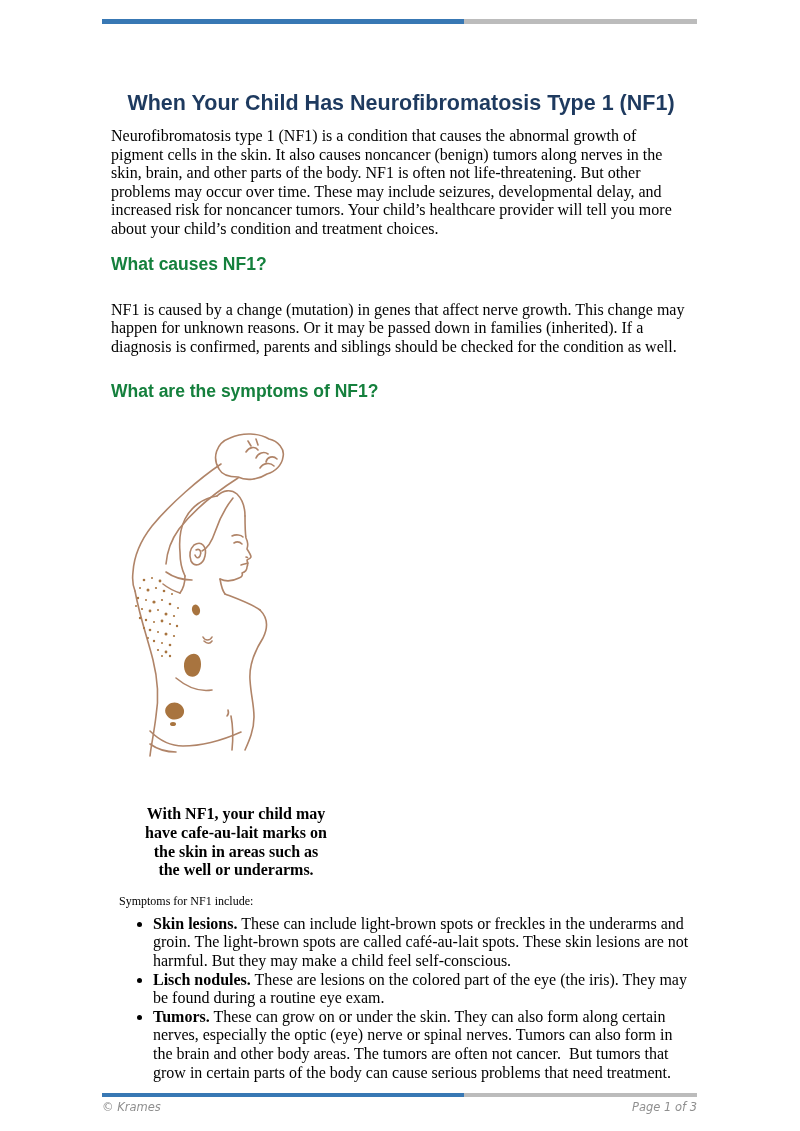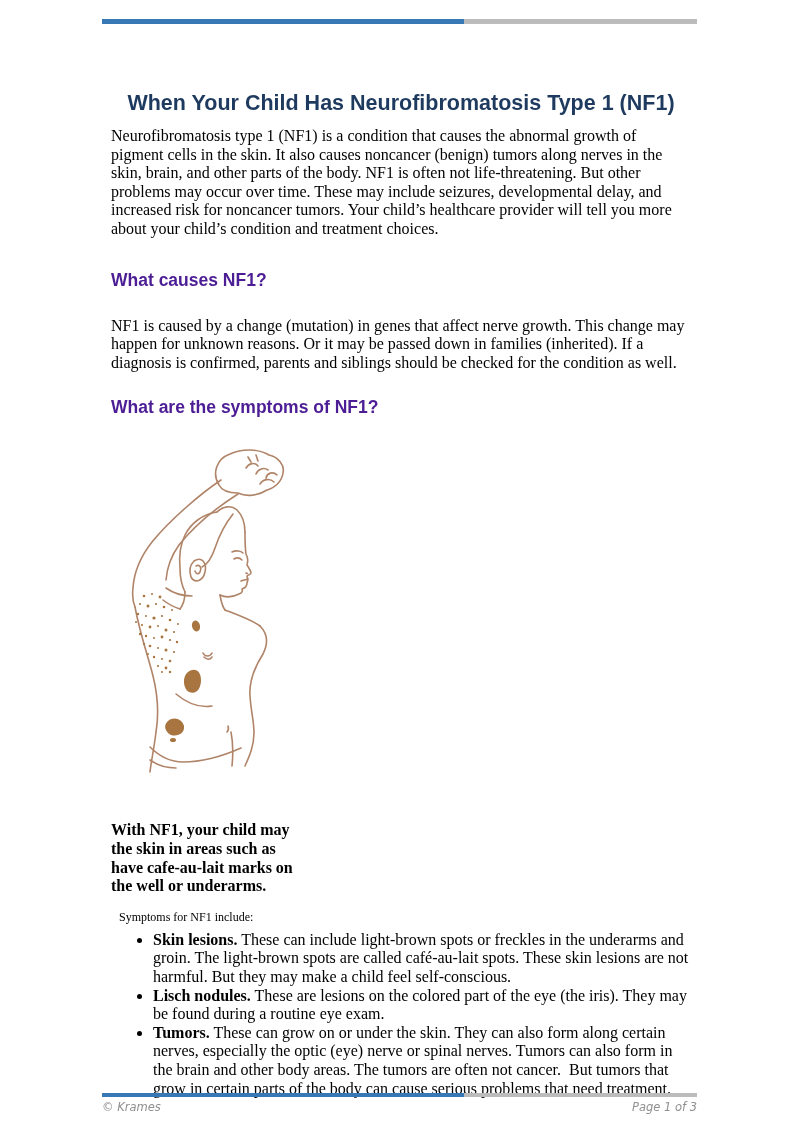--- a/index.html
+++ b/index.html
@@ -13,25 +13,25 @@
   .topbar{padding-top:19px;}
   .content{margin-left:111px;width:580px;}
   h1.title{
     font-family:"Liberation Sans",sans-serif;font-weight:bold;
     font-size:21.5px;line-height:26px;color:#1e3a5f;margin:66px 0 0 0;text-align:center;
   }
   p.body{font-size:16px;line-height:18.6px;margin:11px 0 0 0;}
   p.body.after-h2{margin-top:26px;}
   h2.section{
     font-family:"Liberation Sans",sans-serif;font-weight:bold;
-    font-size:17.5px;line-height:22px;color:#4c1d95;margin:30px 0 0 0;
+    font-size:17.5px;line-height:22px;color:#15803d;margin:14px 0 0 0;
   }
   h2.section.symptoms{margin-top:24px;}
   figure.illustration{margin:26px 0 0 -11px;width:250px;height:360px;}
-  .caption{font-size:16px;line-height:18.7px;font-weight:bold;margin:17px 0 0 0;width:250px;}
+  .caption{font-size:16px;line-height:18.7px;font-weight:bold;margin:17px 0 0 0;width:250px;text-align:center;}
   .caption span{display:block;}
   p.sym-intro{font-size:12px;line-height:18.6px;margin:12px 0 0 8px;}
   ul.symptoms{margin:4px 0 0 0;padding:0 0 0 42px;}
   ul.symptoms li{font-size:16px;line-height:18.6px;width:538px;}
   ul.symptoms li b{font-weight:bold;}
   .footer{position:absolute;top:1093px;left:0;width:800px;}
   .footer .bar{height:4px;}
   .footer-row{
     display:flex;justify-content:space-between;align-items:flex-start;
     margin-left:102px;width:595px;padding-top:3px;
@@ -143,22 +143,22 @@
           <circle cx="48" cy="210" r="1"></circle>
         <circle cx="44" cy="200" r="1.1"></circle>
           <circle cx="62" cy="228" r="1"></circle>
           <circle cx="70" cy="228" r="1.2"></circle>
       </g>
     </svg>
   </figure>
 
   <p class="caption">
     <span>With NF1, your child may</span>
+    <span>have cafe-au-lait marks on</span>
     <span>the skin in areas such as</span>
-    <span>have cafe-au-lait marks on</span>
     <span>the well or underarms.</span>
   </p>
 
   <p class="sym-intro">Symptoms for NF1 include:</p>
 
   <ul class="symptoms">
     <li>
       <b>Skin lesions.</b>
       <span>These can include light-brown spots or freckles in the underarms and groin. The light-brown spots are called café-au-lait spots. These skin lesions are not harmful. But they may make a child feel self-conscious.</span>
     </li>

